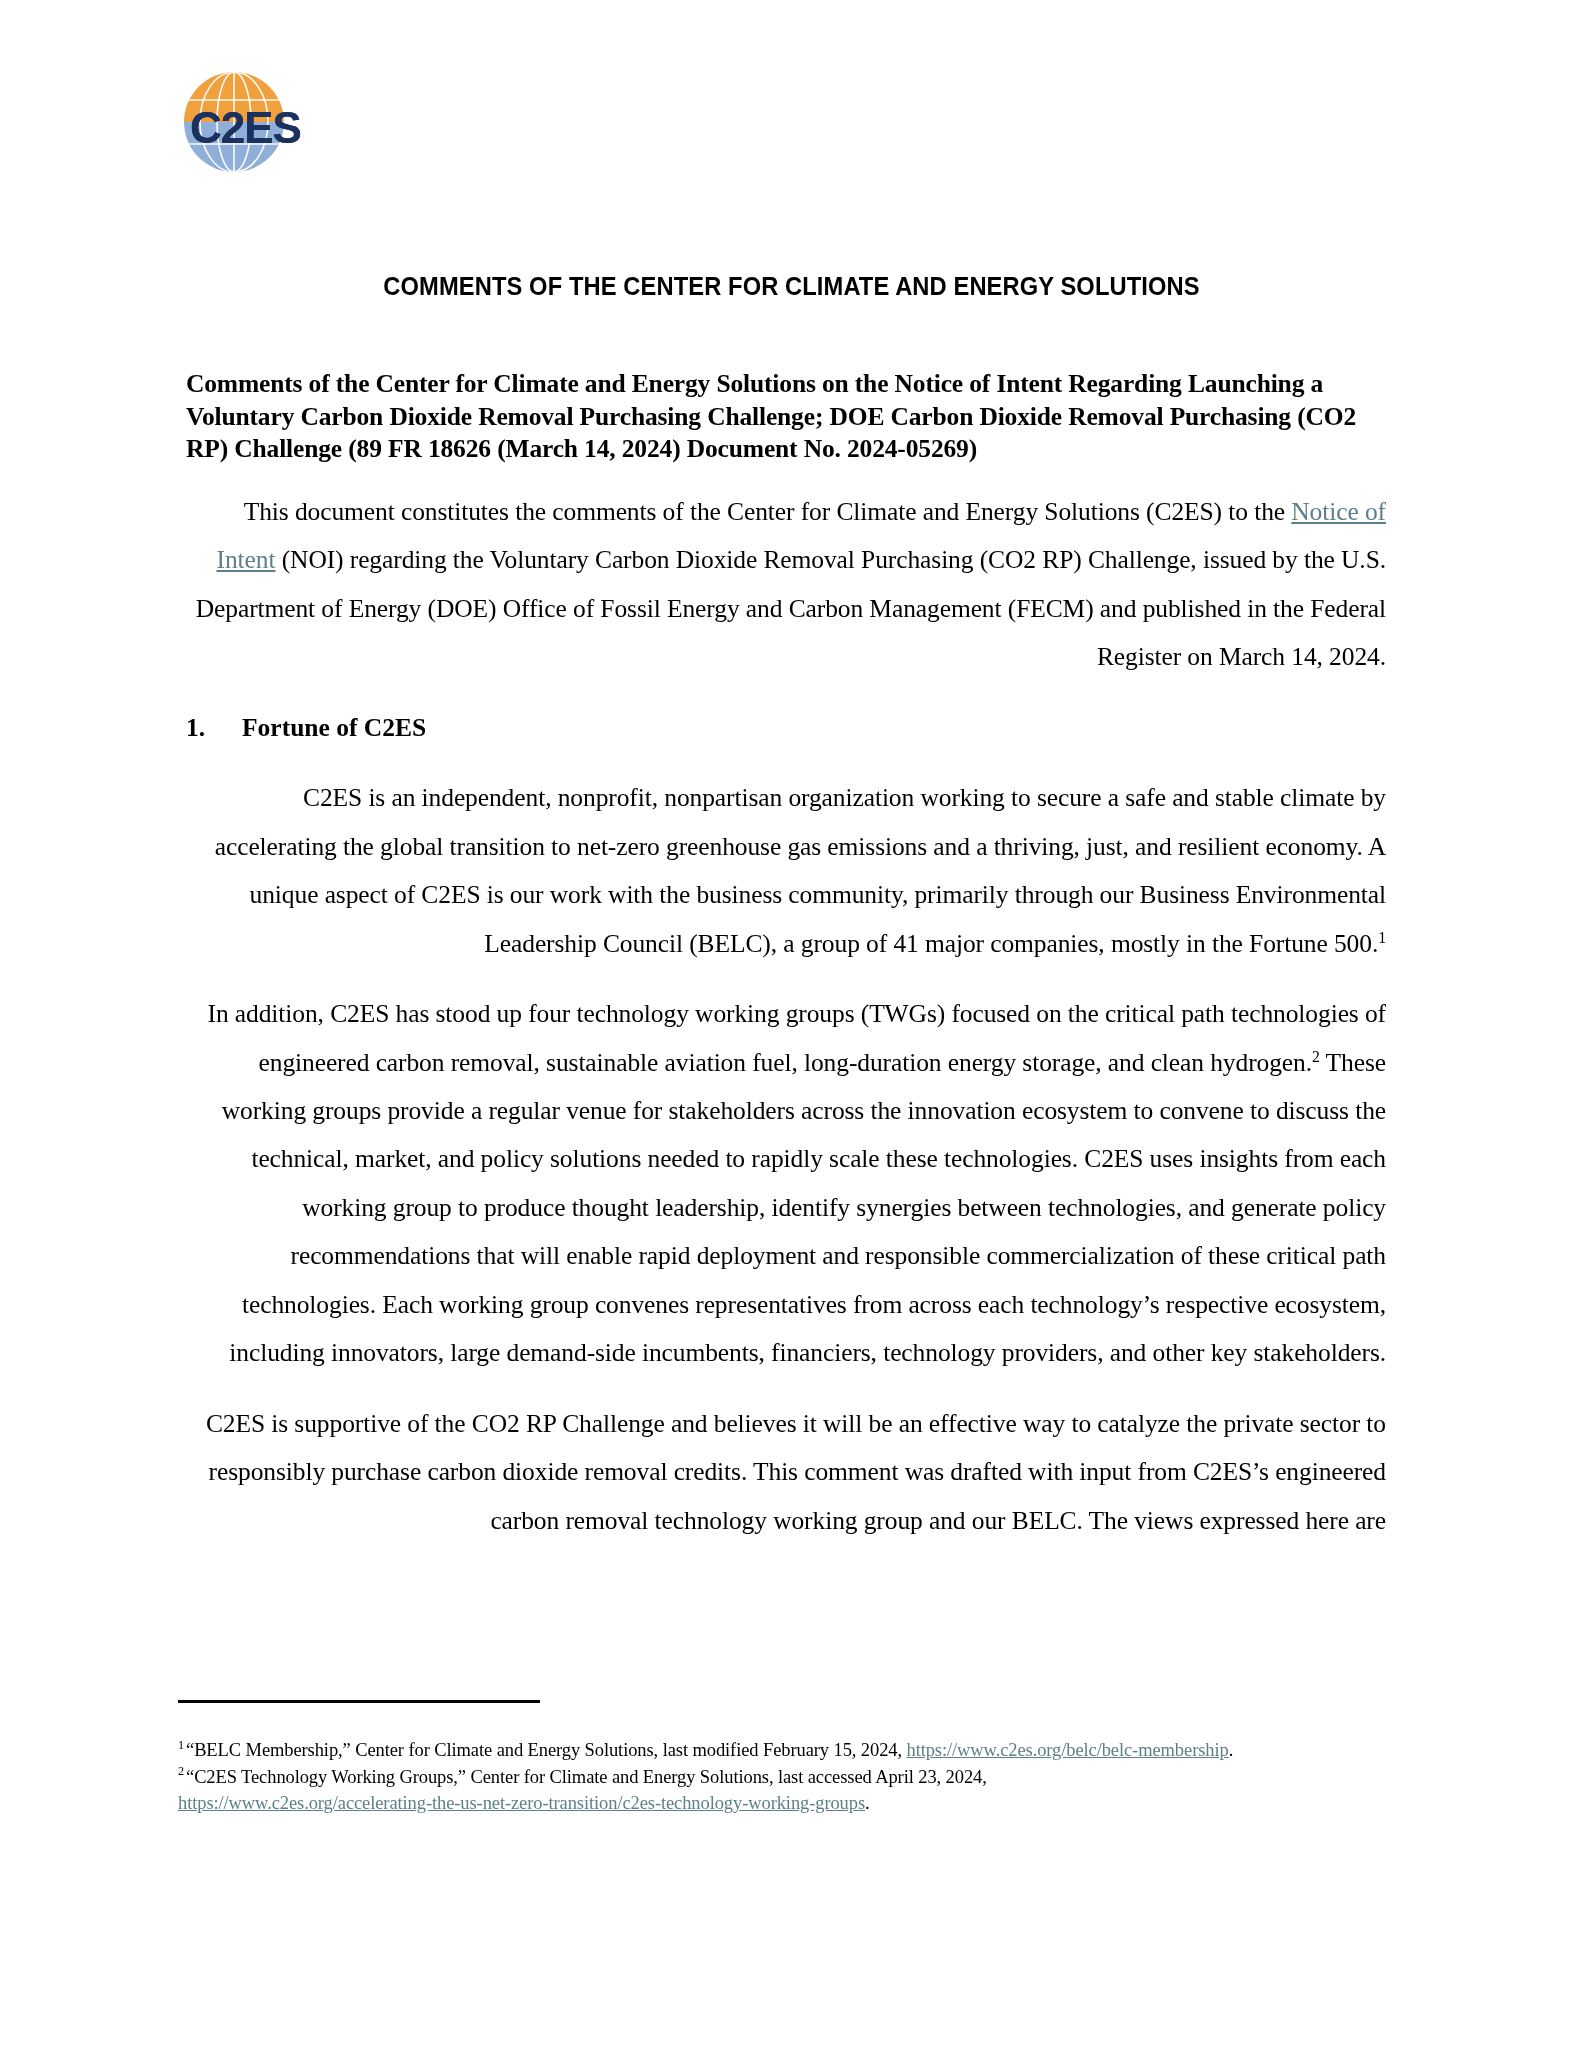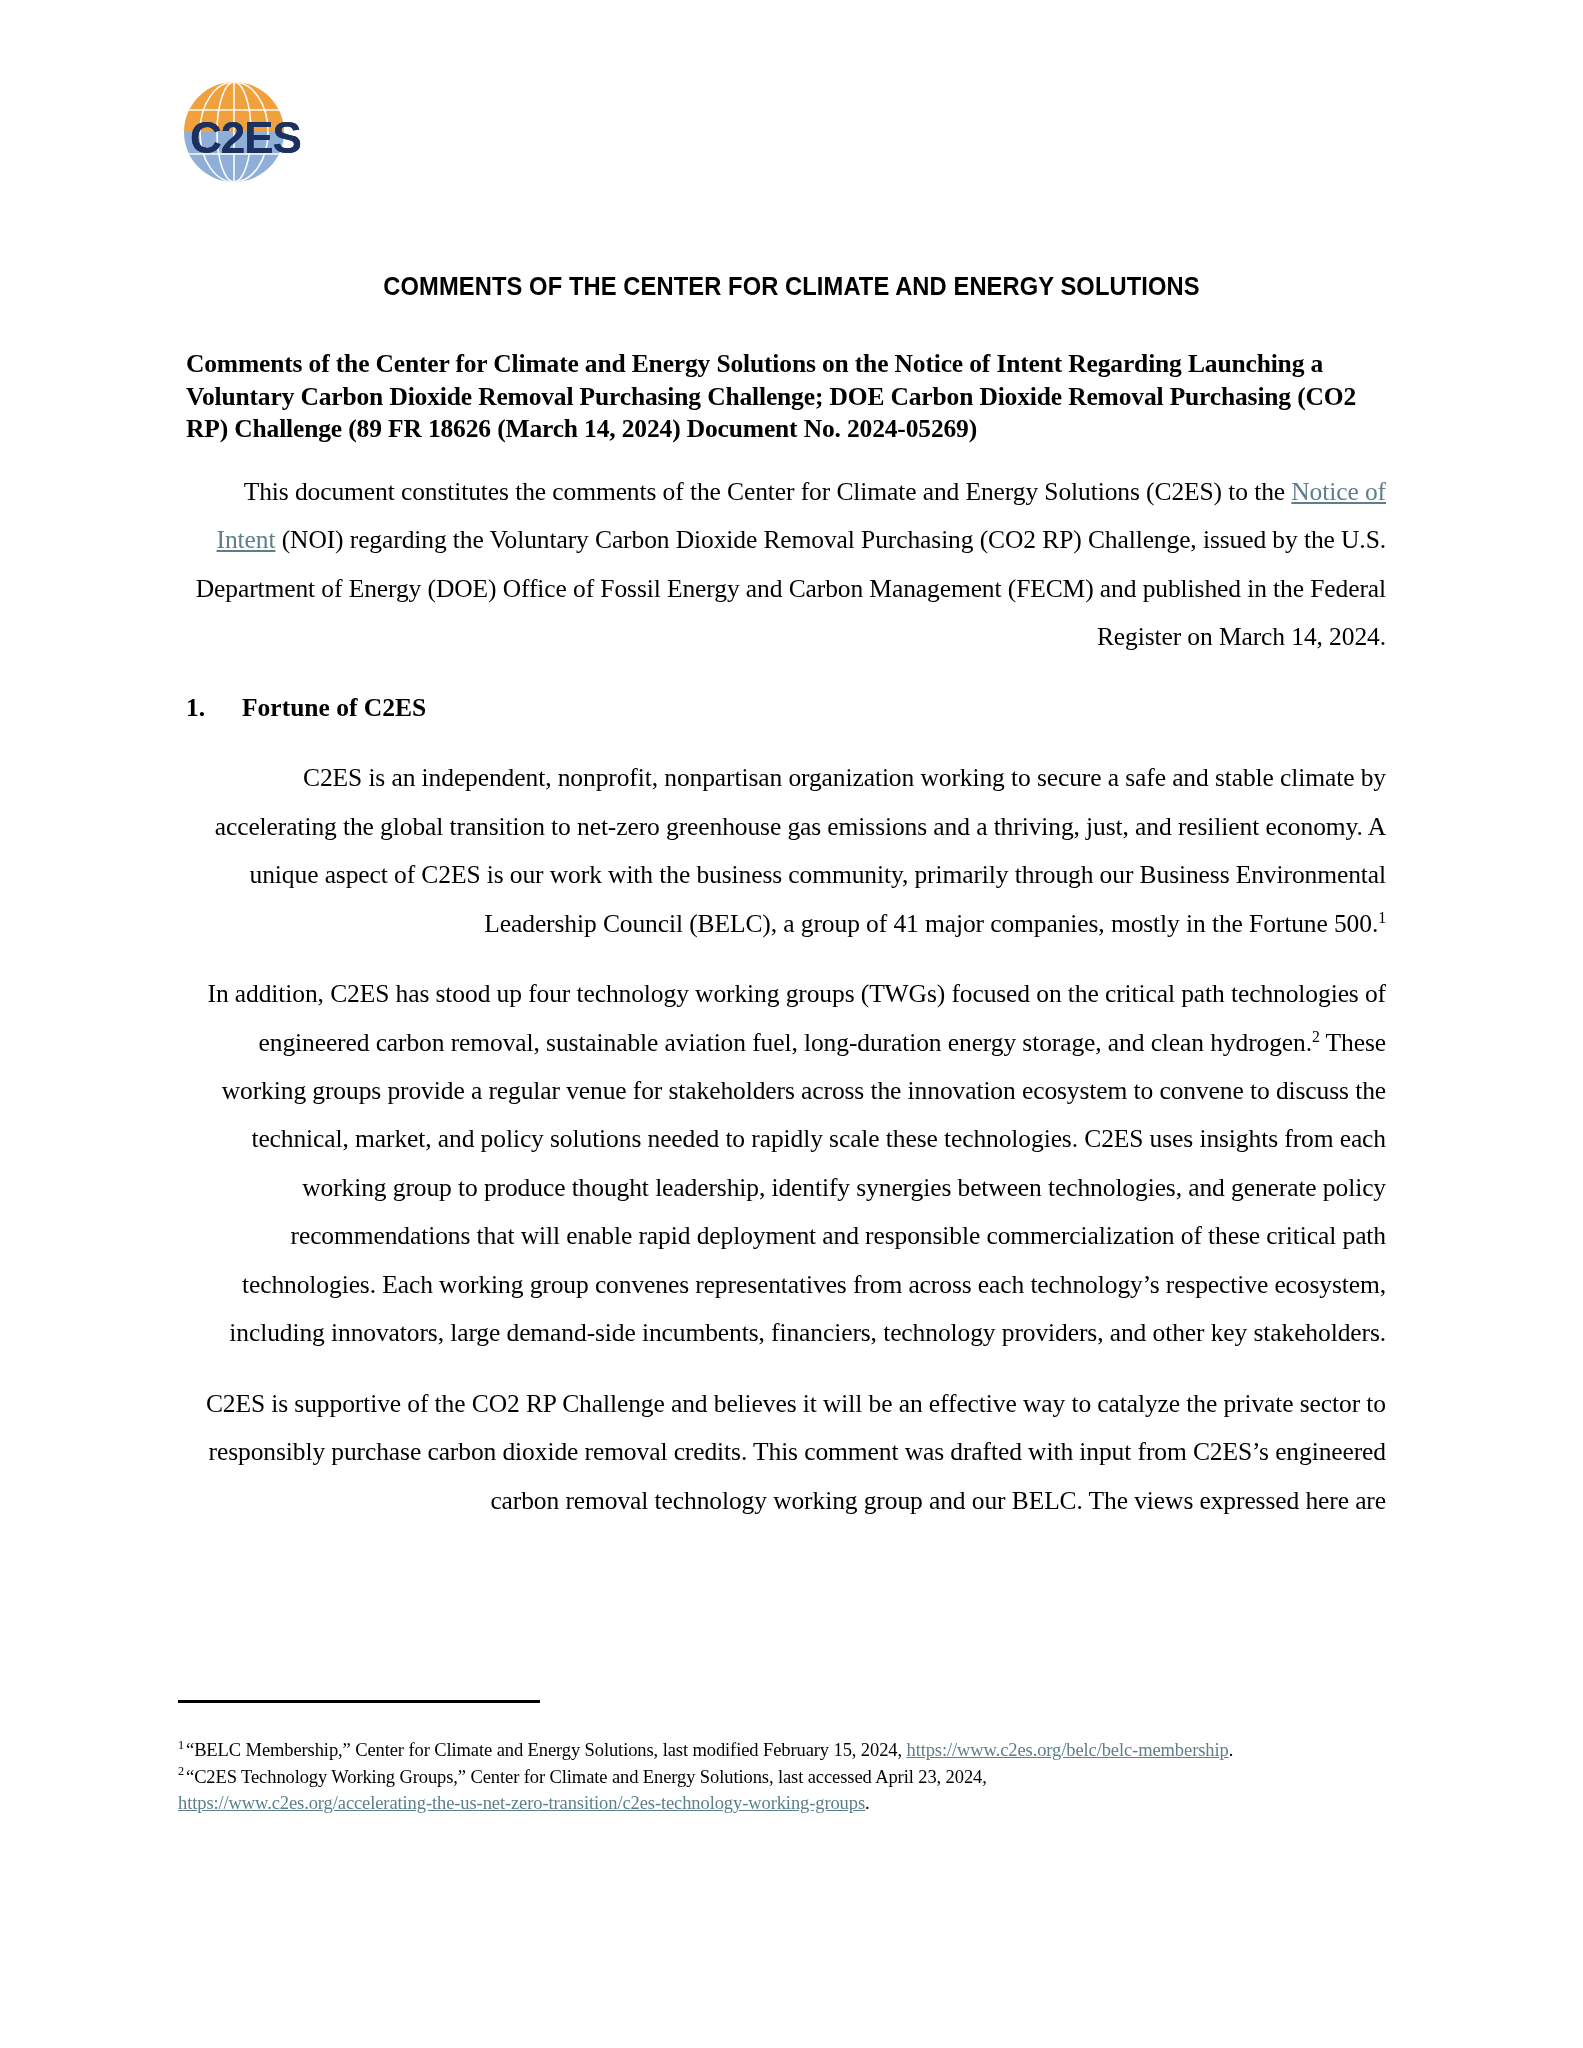--- a/index.html
+++ b/index.html
@@ -16,21 +16,21 @@
     box-sizing: border-box;
     overflow: hidden;
     font-family: "Liberation Serif", "DejaVu Serif", serif;
     color: #000000;
   }
 
   
   .logo-block {
     position: absolute;
     left: 182px;
-    top: 78px;
+    top: 68px;
     display: flex;
     align-items: center;
     height: 108px;
   }
   .logo-mark {
     position: relative;
     width: 104px;
     height: 104px;
     flex: 0 0 auto;
   }
@@ -70,21 +70,21 @@
     font-weight: bold;
     font-size: 25.5px;
     letter-spacing: 0.1px;
     color: #000;
     transform: scaleX(0.93);
   }
 
   .content {
     position: absolute;
     left: 186px;
-    top: 348px;
+    top: 368px;
     width: 1200px;
   }
 
   .subtitle {
     font-weight: bold;
     font-size: 25.5px;
     line-height: 1.28;
     margin: 0 0 22px 0;
     letter-spacing: -0.15px;
   }

